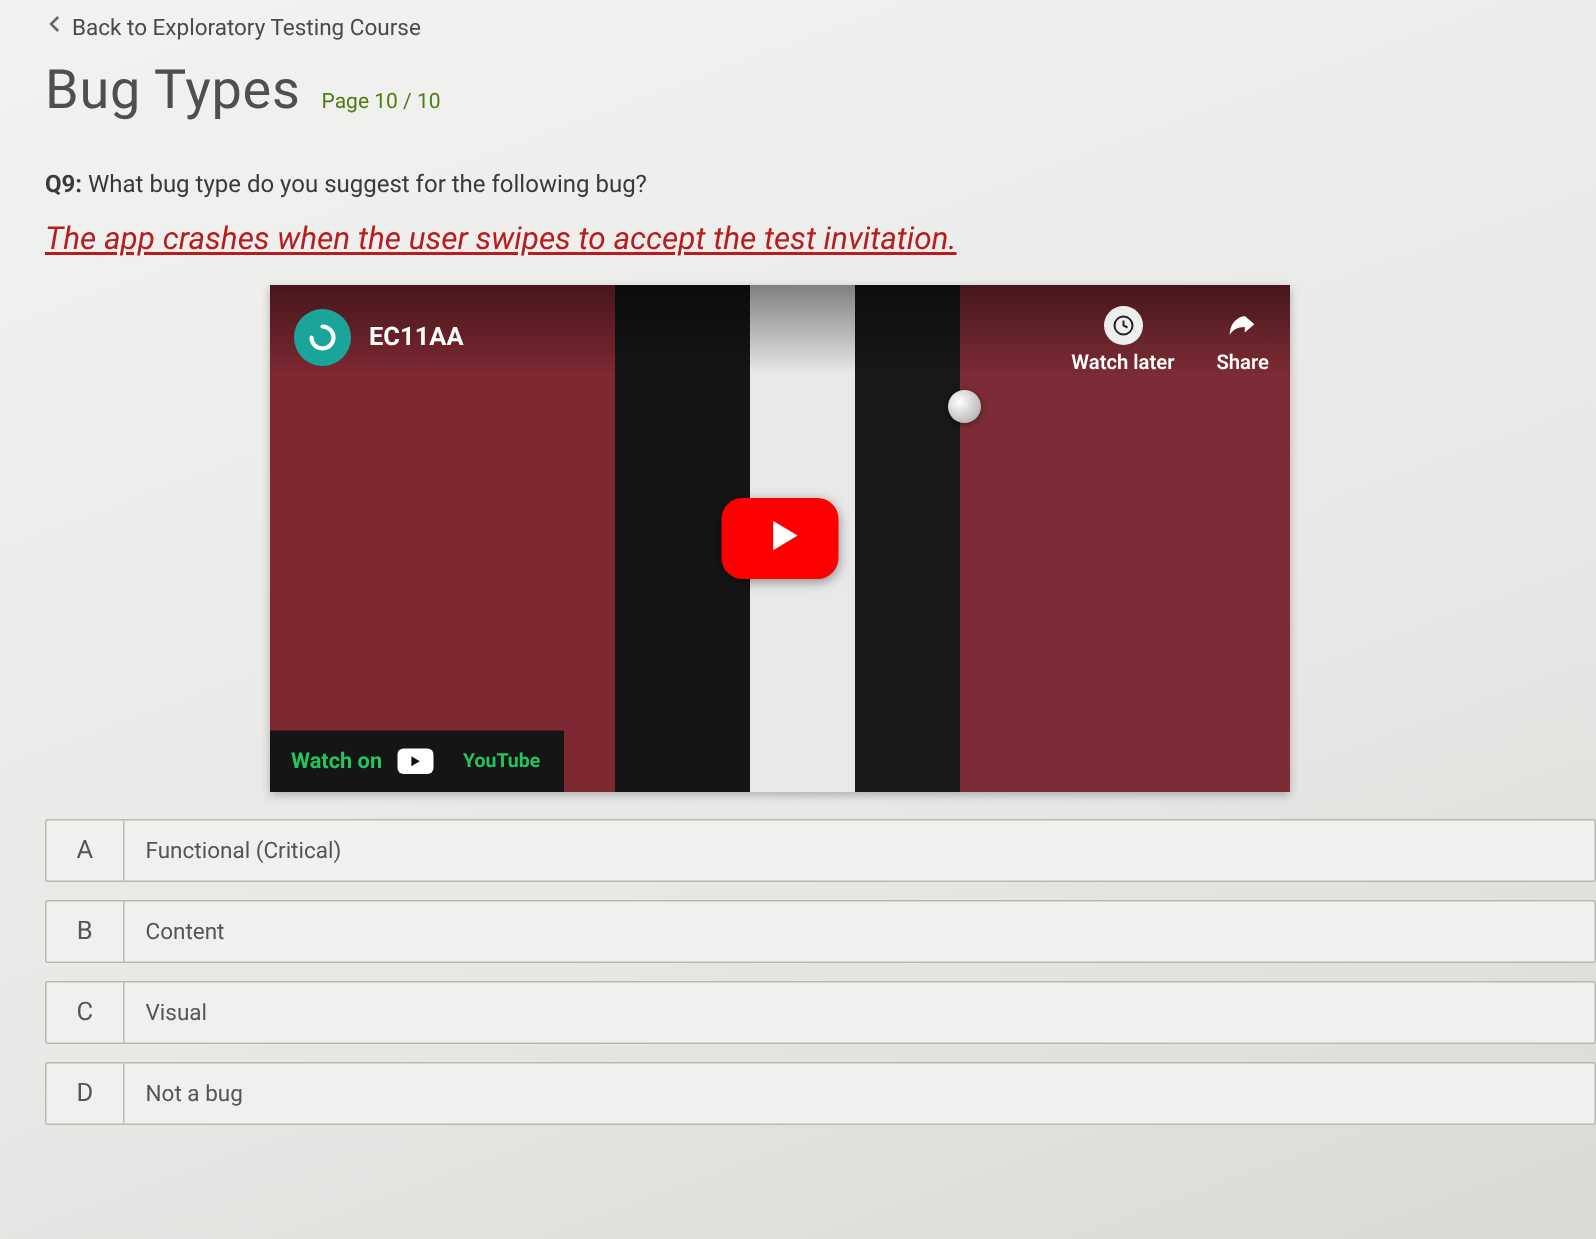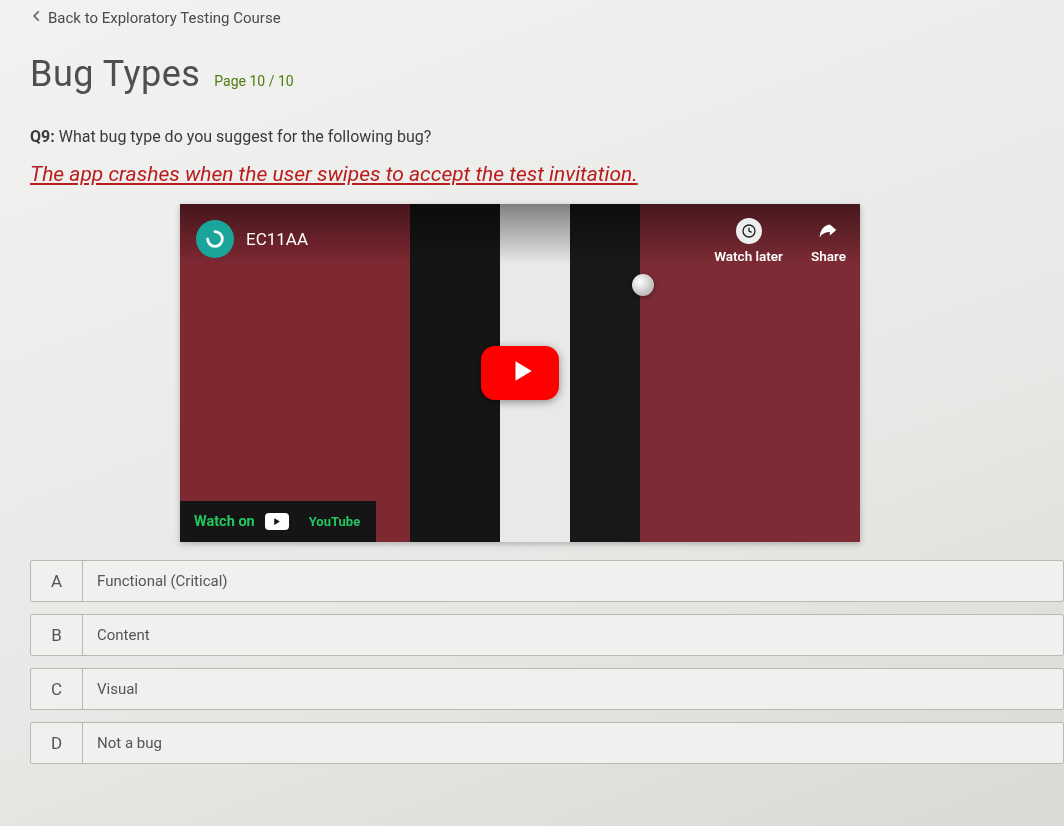--- a/index.html
+++ b/index.html
@@ -20,21 +20,21 @@
     color: #4a4a4a;
     font-size: 15px;
     cursor: pointer;
     gap: 4px;
   }
   .back-link svg { width: 14px; height: 14px; stroke: #6a6a6a; }
   .title-row {
     display: flex;
     align-items: baseline;
     gap: 14px;
-    margin-top: 26px;
+    margin-top: 12px;
   }
   .title {
     font-size: 36px;
     font-weight: 400;
     color: #4f4f4f;
     letter-spacing: 0.5px;
   }
   .page-counter {
     font-size: 14px;
     color: #4d7c0f;
@@ -67,21 +67,21 @@
   .v-col-black2 { flex: 0 0 70px;  background:#181818; position:relative;}
   .v-col-right  { flex: 1 1 auto;  background:#7d2b34; position:relative; }
   .v-top-shadow {
     position:absolute; top:0; left:0; right:0; height:60px;
     background: linear-gradient(180deg, rgba(0,0,0,.45), rgba(0,0,0,0));
     pointer-events:none;
   }
   .channel {
     position:absolute; top:16px; left:16px;
     display:flex; align-items:center; gap:12px;
-    color:#fff; font-weight:400; font-size:17px;
+    color:#fff; font-weight:700; font-size:17px;
     z-index:3;
   }
   .channel-avatar {
     width:38px; height:38px; border-radius:50%;
     background:#1aa59b;
     display:flex; align-items:center; justify-content:center;
   }
   .channel-avatar svg { width:22px; height:22px; fill:#fff; stroke:#fff;}
   .yt-actions {
     position:absolute; top:14px; right:14px; z-index:3;

